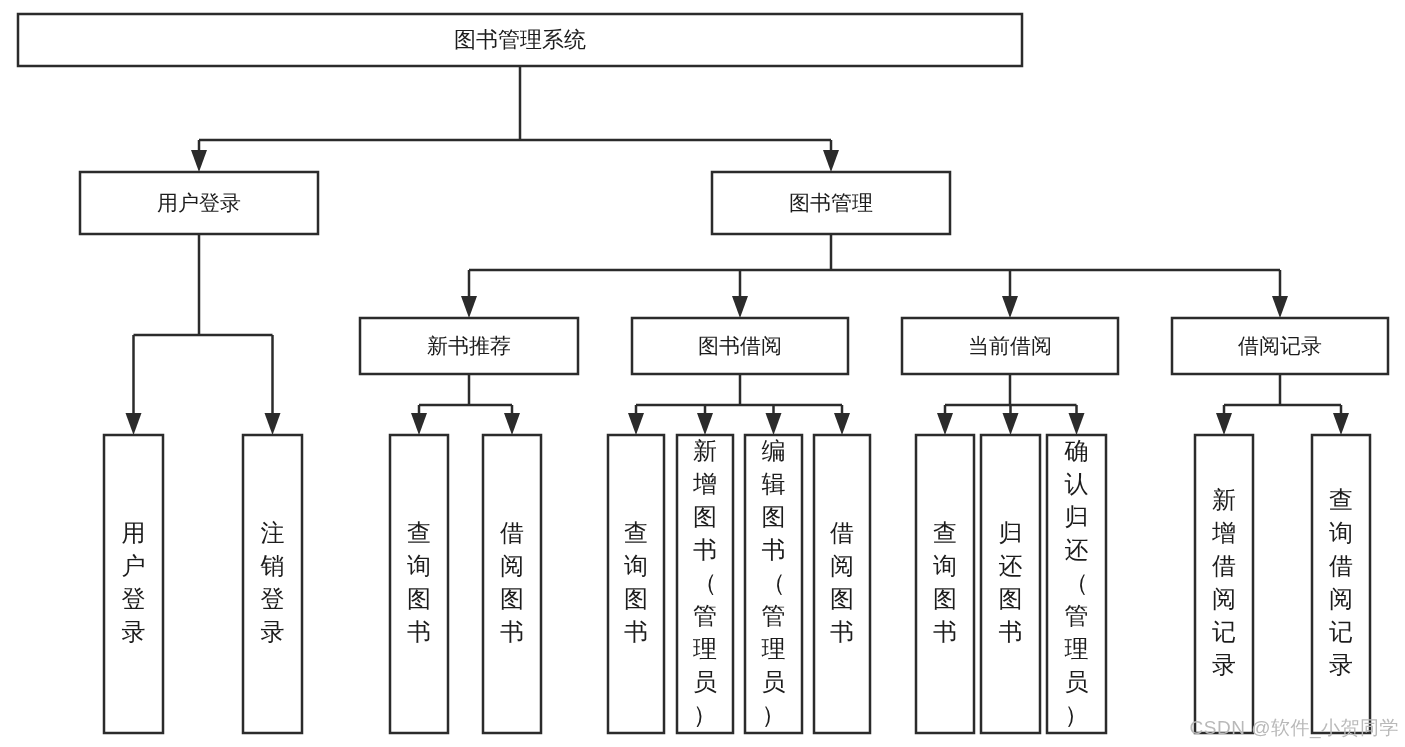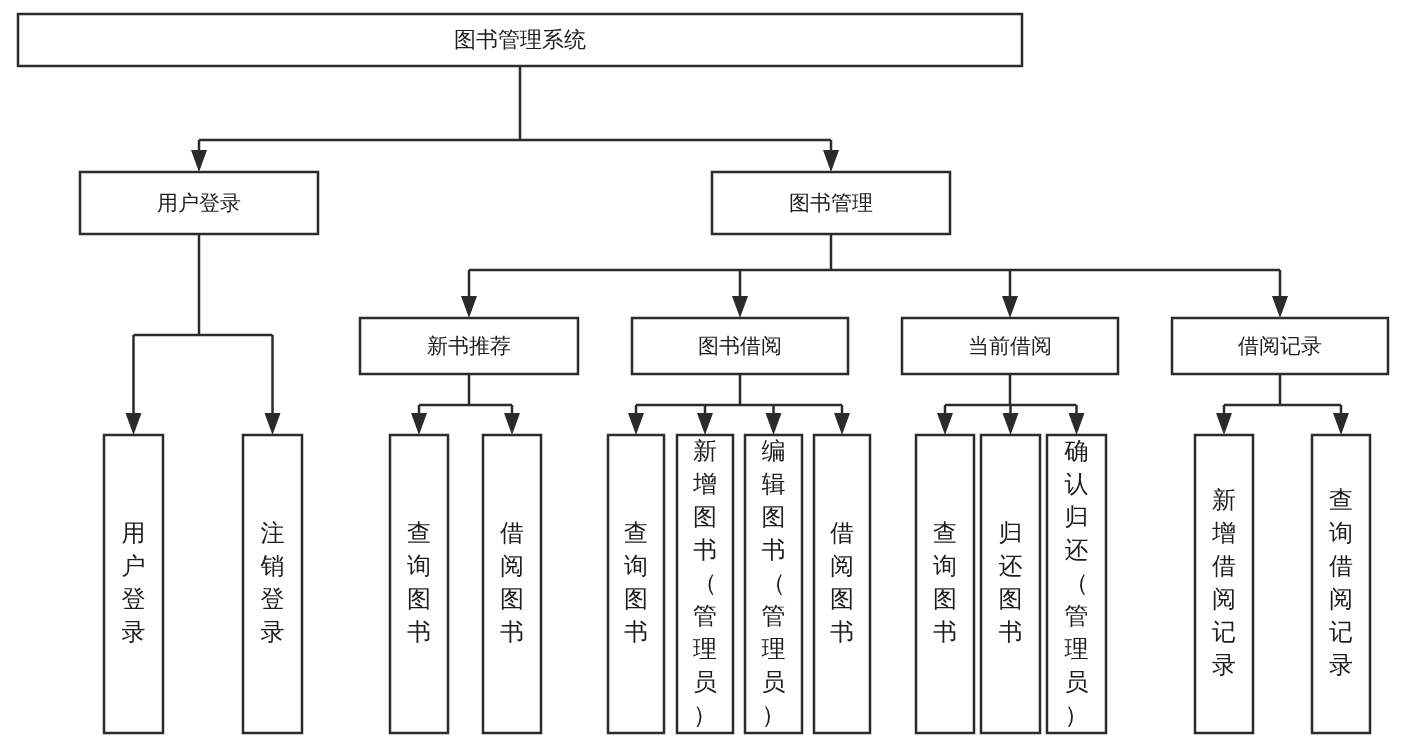--- a/index.html
+++ b/index.html
@@ -268,13 +268,14 @@
           <rect x="1312" y="435" width="58" height="298" class="node-box"></rect>
           <text x="1341" y="501.5" class="leaf-label-char">查</text>
           <text x="1341" y="534.5" class="leaf-label-char">询</text>
           <text x="1341" y="567.5" class="leaf-label-char">借</text>
           <text x="1341" y="600.5" class="leaf-label-char">阅</text>
           <text x="1341" y="633.5" class="leaf-label-char">记</text>
           <text x="1341" y="666.5" class="leaf-label-char">录</text>
         </g>
       </g>
   </svg>
+  <div class="watermark-text">CSDN @软件_小贺同学</div>
 </div>
 
 </body></html>

